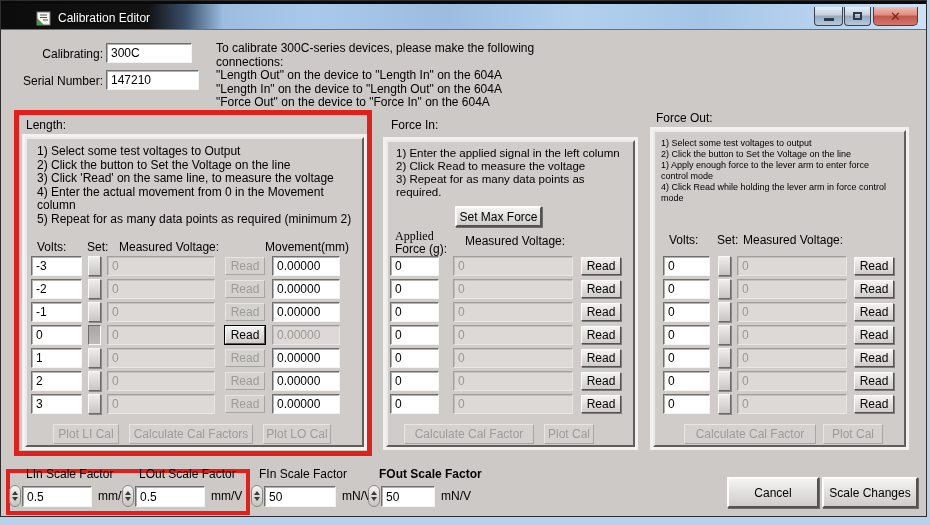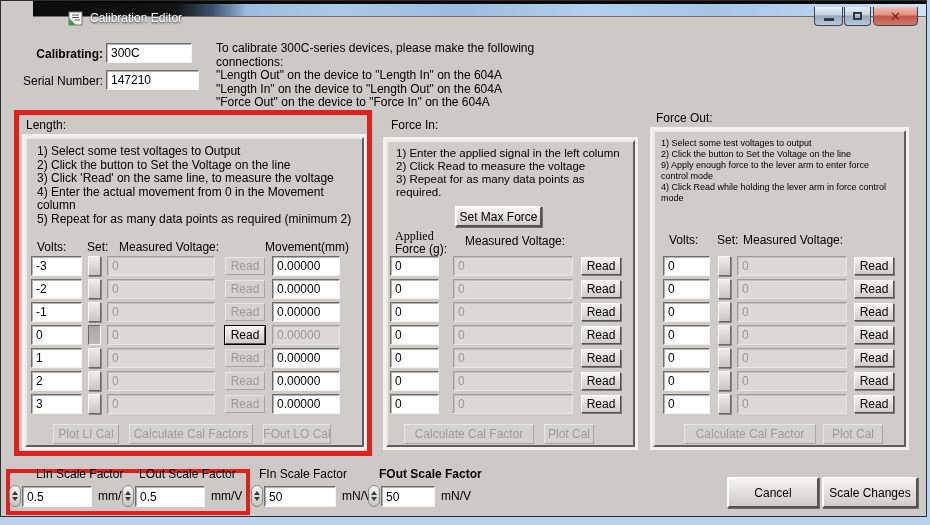--- a/index.html
+++ b/index.html
@@ -2,24 +2,24 @@
 <html><head>
 <meta charset="utf-8">
 <style>
   html,body{margin:0;padding:0;}
   body{font-family:"Liberation Sans","DejaVu Sans",sans-serif;background:#9fb8d0;}
   #stage{position:relative;width:930px;height:525px;overflow:hidden;background:#b9d2ec;}
 
   
   .window{position:absolute;left:0;top:0;width:927px;height:517px;background:#ccc9c6;
           border:1px solid #2e2e2e;box-sizing:border-box;}
-  .titlebar{position:absolute;left:0;top:0;right:0;height:16px;
+  .titlebar{position:absolute;left:0;top:0;right:0;height:29px;
     background:linear-gradient(90deg,#0c0c0c 0%,#131313 16%,#39506b 20%,#9dbde0 24%,
       #aac9ea 34%,#9cbce0 48%,#b2cfee 62%,#a6c5e6 76%,#b9d4f0 90%,#cde2f6 100%);
-    border-top:3px solid #0a0a0a;border-bottom:1px solid #6f6f6f;box-sizing:border-box;margin-left:32px;}
+    border-top:3px solid #0a0a0a;border-bottom:1px solid #6f6f6f;box-sizing:border-box;}
   .win-title{position:absolute;left:57px;top:7px;color:#ffffff;font-size:12px;
     text-shadow:0 1px 2px rgba(0,0,0,.8);white-space:nowrap;}
   .win-icon{position:absolute;left:34px;top:7px;width:17px;height:17px;}
   .capbtns{position:absolute;right:8px;top:3px;display:flex;}
   .capbtn{height:19px;border:1px solid #3c4250;border-top:none;box-sizing:border-box;
     display:flex;align-items:center;justify-content:center;
     background:linear-gradient(180deg,#e9eff6 0%,#c2cfdd 45%,#97a9bd 50%,#b7c9dd 100%);}
   .capbtn.min{width:29px;border-radius:0 0 4px 4px;}
   .capbtn.max{width:27px;border-radius:0 0 4px 4px;margin-left:1px;}
   .capbtn.close{width:45px;border-radius:0 0 5px 5px;margin-left:2px;
@@ -121,21 +121,21 @@
           </div>
         <div class="capbtn max">
             <div class="glyph-max"></div>
           </div>
         <div class="capbtn close">
             <span>✕</span>
           </div>
       </div>
     </div>
 
-    <span class="lbl" style="left:10px;top:46px;width:92px;text-align:right;font-weight:bold;">Calibrating:</span>
+    <span class="lbl" style="left:10px;top:46px;width:92px;text-align:right;">Calibrating:</span>
     <div class="field" style="left:105px;top:42px;width:86px;">300C</div>
     <span class="lbl" style="left:10px;top:73px;width:92px;text-align:right;">Serial Number:</span>
     <div class="field" style="left:105px;top:69px;width:93px;">147210</div>
     <div class="instr" style="left:215px;top:41px;">
         <div>To calibrate 300C-series devices, please make the following</div>
         <div>connections:</div>
         <div>"Length Out" on the device to "Length In" on the 604A</div>
         <div>"Length In" on the device to "Length Out" on the 604A</div>
         <div>"Force Out" on the device to "Force In" on the 604A</div>
       </div>
@@ -202,21 +202,21 @@
         <div class="row len-row" style="top: 393px; z-index: 3; position: absolute;">
     <div class="cell field volts">3</div>
     <div class="cell setb setcell"></div>
     <div class="cell field dis meas">0</div>
     <div class="cell btn readb disabled">Read</div>
     <div class="cell field move">0.00000</div>
   </div>
       </div>
     <div class="btn disabled" style="left:52px;top:423px;width:66px;height:20px;z-index:2;">Plot LI Cal</div>
     <div class="btn disabled" style="left:128px;top:423px;width:124px;height:20px;z-index:2;">Calculate Cal Factors</div>
-    <div class="btn disabled" style="left:262px;top:423px;width:68px;height:20px;z-index:2;">FOut LO Cal</div>
+    <div class="btn disabled" style="left:262px;top:423px;width:68px;height:20px;z-index:2;">Plot LO Cal</div>
 
     <span class="lbl" style="left:390px;top:117px;">Force In:</span>
     <div class="well" style="left:382px;top:136px;width:255px;height:313px;">
         <div class="card"></div>
       </div>
     <div class="instr instr-small" style="left:395px;top:146px;z-index:2;">
         <div>1) Enter the applied signal in the left column</div>
         <div>2) Click Read to measure the voltage</div>
         <div>3) Repeat for as many data points as</div>
         <div>required.</div>
@@ -265,21 +265,21 @@
     <div class="btn disabled" style="left:403px;top:423px;width:130px;height:20px;z-index:2;">Calculate Cal Factor</div>
     <div class="btn disabled" style="left:543px;top:423px;width:50px;height:20px;z-index:2;">Plot Cal</div>
 
     <span class="lbl" style="left:655px;top:110px;">Force Out:</span>
     <div class="well" style="left:649px;top:126px;width:259px;height:323px;">
         <div class="card"></div>
       </div>
     <div class="instr instr-tiny" style="left:660px;top:137px;z-index:2;">
         <div>1) Select some test voltages to output</div>
         <div>2) Click the button to Set the Voltage on the line</div>
-        <div>9) Apply enough force to the lever arm to enter force</div>
+        <div>1) Apply enough force to the lever arm to enter force</div>
         <div>control mode</div>
         <div>4) Click Read while holding the lever arm in force control</div>
         <div>mode</div>
       </div>
     <span class="lbl" style="left:668px;top:232px;z-index:2;">Volts:</span>
     <span class="lbl" style="left:716px;top:232px;z-index:2;">Set:</span>
     <span class="lbl" style="left:742px;top:232px;z-index:2;">Measured Voltage:</span>
     <div id="forceout-rows">
         <div class="row fo-row" style="top: 255px; z-index: 3; position: absolute;">
     <div class="cell field volts">0</div>
@@ -322,21 +322,21 @@
     <div class="cell setb setcell"></div>
     <div class="cell field dis meas">0</div>
     <div class="cell btn readb">Read</div>
   </div>
       </div>
     <div class="btn disabled" style="left:683px;top:423px;width:132px;height:20px;z-index:2;">Calculate Cal Factor</div>
     <div class="btn disabled" style="left:822px;top:423px;width:60px;height:20px;z-index:2;">Plot Cal</div>
 
     <div id="scale-mount">
         <div class="sf-group" style="left: 8px; z-index: 60;">
-    <span class="sf-label" style="left: 27px; text-align: right;">LIn Scale Factor</span>
+    <span class="sf-label" style="left: 17px; text-align: right;">LIn Scale Factor</span>
     <div class="sf-ctrl">
       <div class="spinner">
         <div class="spin-up"></div>
         <div class="spin-dn"></div>
       </div>
       <div class="sf-field" style="width: 70px;">0.5</div>
       <span class="sf-unit">mm/V</span>
     </div>
   </div>
         <div class="sf-group" style="left: 121px; z-index: 60;">

